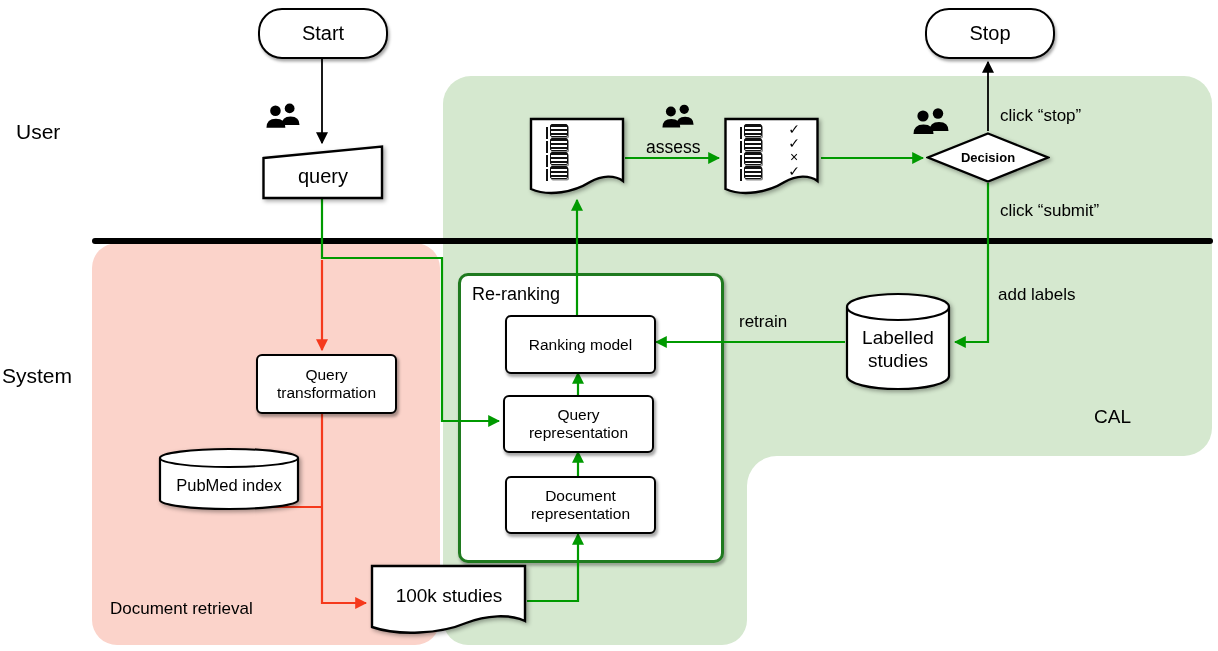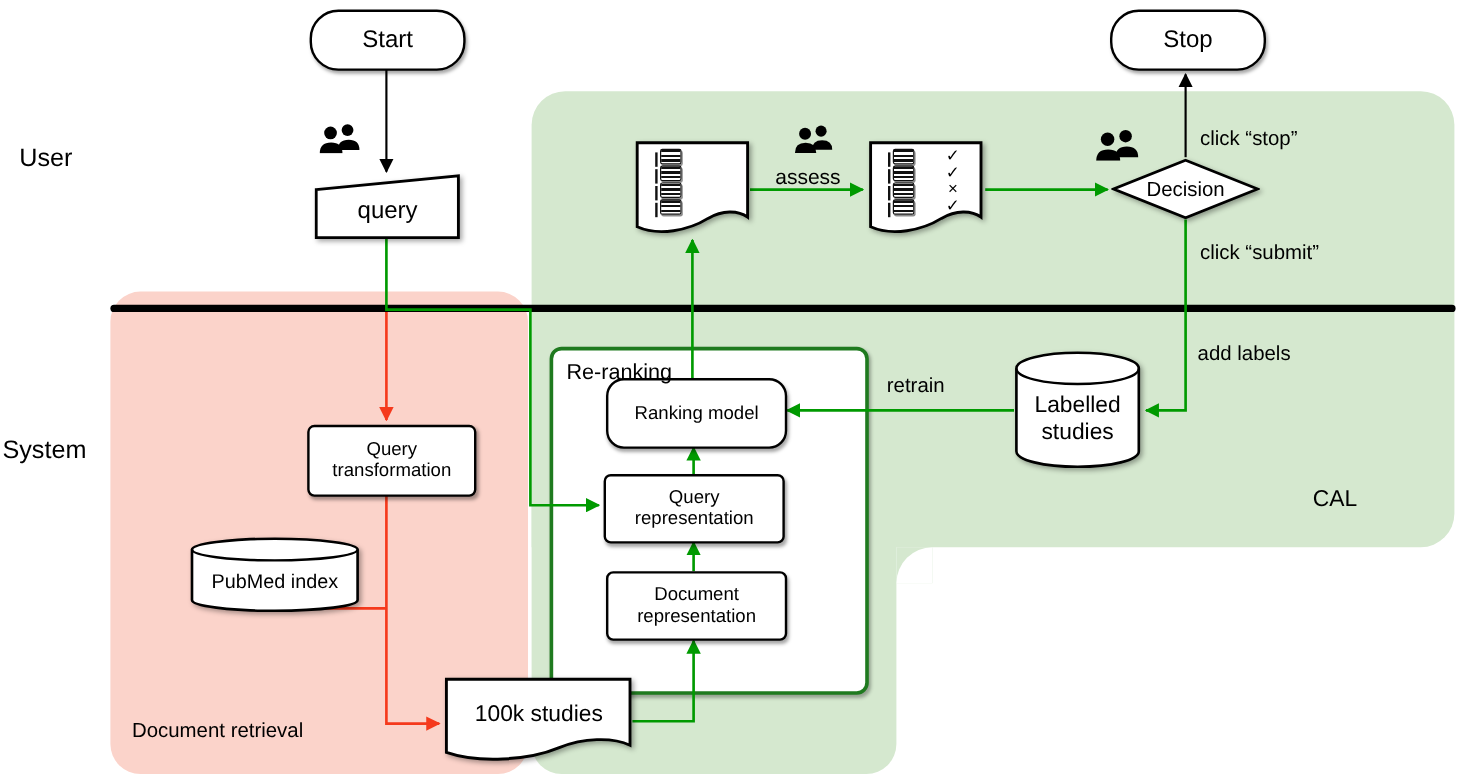--- a/index.html
+++ b/index.html
@@ -1,20 +1,20 @@
 <!DOCTYPE html>
 <html><head>
 <meta charset="utf-8">
 <style>
   html,body{margin:0;padding:0;background:#fff;}
   #canvas{
     position:relative;width:1218px;height:651px;background:#fff;overflow:hidden;
     font-family:"Liberation Sans", sans-serif;color:#000;
   }
-  .abs{position:absolute;margin-top:16px;}
+  .abs{position:absolute;}
   
   .region{position:absolute;z-index:0;}
   #region-pink{left:92px;top:243px;width:348px;height:402px;background:#fbd3ca;border-radius:25px;}
   #region-green-top{left:443px;top:76px;width:769px;height:380px;background:#d5e8cf;border-radius:28px 28px 28px 0;}
   #region-green-bottom{left:443px;top:420px;width:304px;height:225px;background:#d5e8cf;border-radius:0 0 25px 25px;}
   #region-green-patch{left:747px;top:456px;width:30px;height:30px;background:#d5e8cf;}
   #region-notch-white{left:747px;top:456px;width:30px;height:30px;background:#fff;border-top-left-radius:30px;}
   
   #divider{left:92px;top:238px;width:1121px;height:6px;background:#000;border-radius:3px;z-index:1;}
   
@@ -135,21 +135,21 @@
     <path d="M2,11 C2,6 33,2 71,2 C109,2 140,6 140,11 V53 C140,58 109,62 71,62 C33,62 2,58 2,53 Z" fill="#fff" stroke="#000" stroke-width="2.2"></path>
     <path d="M2,11 C2,16 33,20 71,20 C109,20 140,16 140,11" fill="none" stroke="#000" stroke-width="2"></path>
   </svg>
   <div class="shape-text" style="left:158px;top:467px;width:142px;height:36px;font-size:16.5px;">PubMed index</div>
 
   <svg class="shape-svg" style="left:370px;top:564px;" width="158" height="74" viewBox="0 0 158 74">
     <path d="M2,2 H155 V57 C140,50 116,51 96,59 C70,70 28,72 2,63 Z" fill="#fff" stroke="#000" stroke-width="2.4"></path>
   </svg>
   <div class="shape-text" style="left:370px;top:572px;width:158px;height:48px;font-size:19px;">100k studies</div>
 
-  <div class="node boxed small-label" style="left:505px;top:315px;width:147px;height:55px;border-radius:15px;">
+  <div class="node boxed small-label" style="left:505px;top:315px;width:147px;height:55px;">
     <span>Ranking model</span>
   </div>
   <div class="node boxed small-label" style="left:503px;top:395px;width:147px;height:54px;">
     <div>
         <div>Query</div>
         <div>representation</div>
       </div>
   </div>
   <div class="node boxed small-label" style="left:505px;top:476px;width:147px;height:54px;">
     <div>
@@ -200,21 +200,21 @@
       <span class="card"></span>
     </div>
   <div class="mark" style="left:786px;top:121px;">✓</div>
   <div class="mark" style="left:786px;top:135px;">✓</div>
   <div class="mark" style="left:786px;top:149px;">×</div>
   <div class="mark" style="left:786px;top:163px;">✓</div>
 
   <svg class="shape-svg" style="left:926px;top:132px;" width="124" height="51" viewBox="0 0 124 51">
     <polygon points="62,1.5 122,25.5 62,49.5 2,25.5" fill="#fff" stroke="#000" stroke-width="2.2"></polygon>
   </svg>
-  <div class="shape-text" style="left:926px;top:132px;width:124px;height:51px;font-size:17px;">Decision</div>
+  <div class="shape-text" style="left:926px;top:132px;width:124px;height:51px;font-size:13px;font-weight:bold;">Decision</div>
 
   <svg class="shape-svg" style="left:845px;top:292px;" width="106" height="99" viewBox="0 0 106 99">
     <path d="M2,15 C2,7.5 25,2 53,2 C81,2 104,7.5 104,15 V84 C104,91.5 81,97 53,97 C25,97 2,91.5 2,84 Z" fill="#fff" stroke="#000" stroke-width="2.2"></path>
     <path d="M2,15 C2,22.5 25,28 53,28 C81,28 104,22.5 104,15" fill="none" stroke="#000" stroke-width="2"></path>
   </svg>
   <div class="shape-text" style="left:845px;top:316px;width:106px;height:66px;font-size:19px;line-height:23px;">
     <div>
         <div>Labelled</div>
         <div>studies</div>
       </div>

